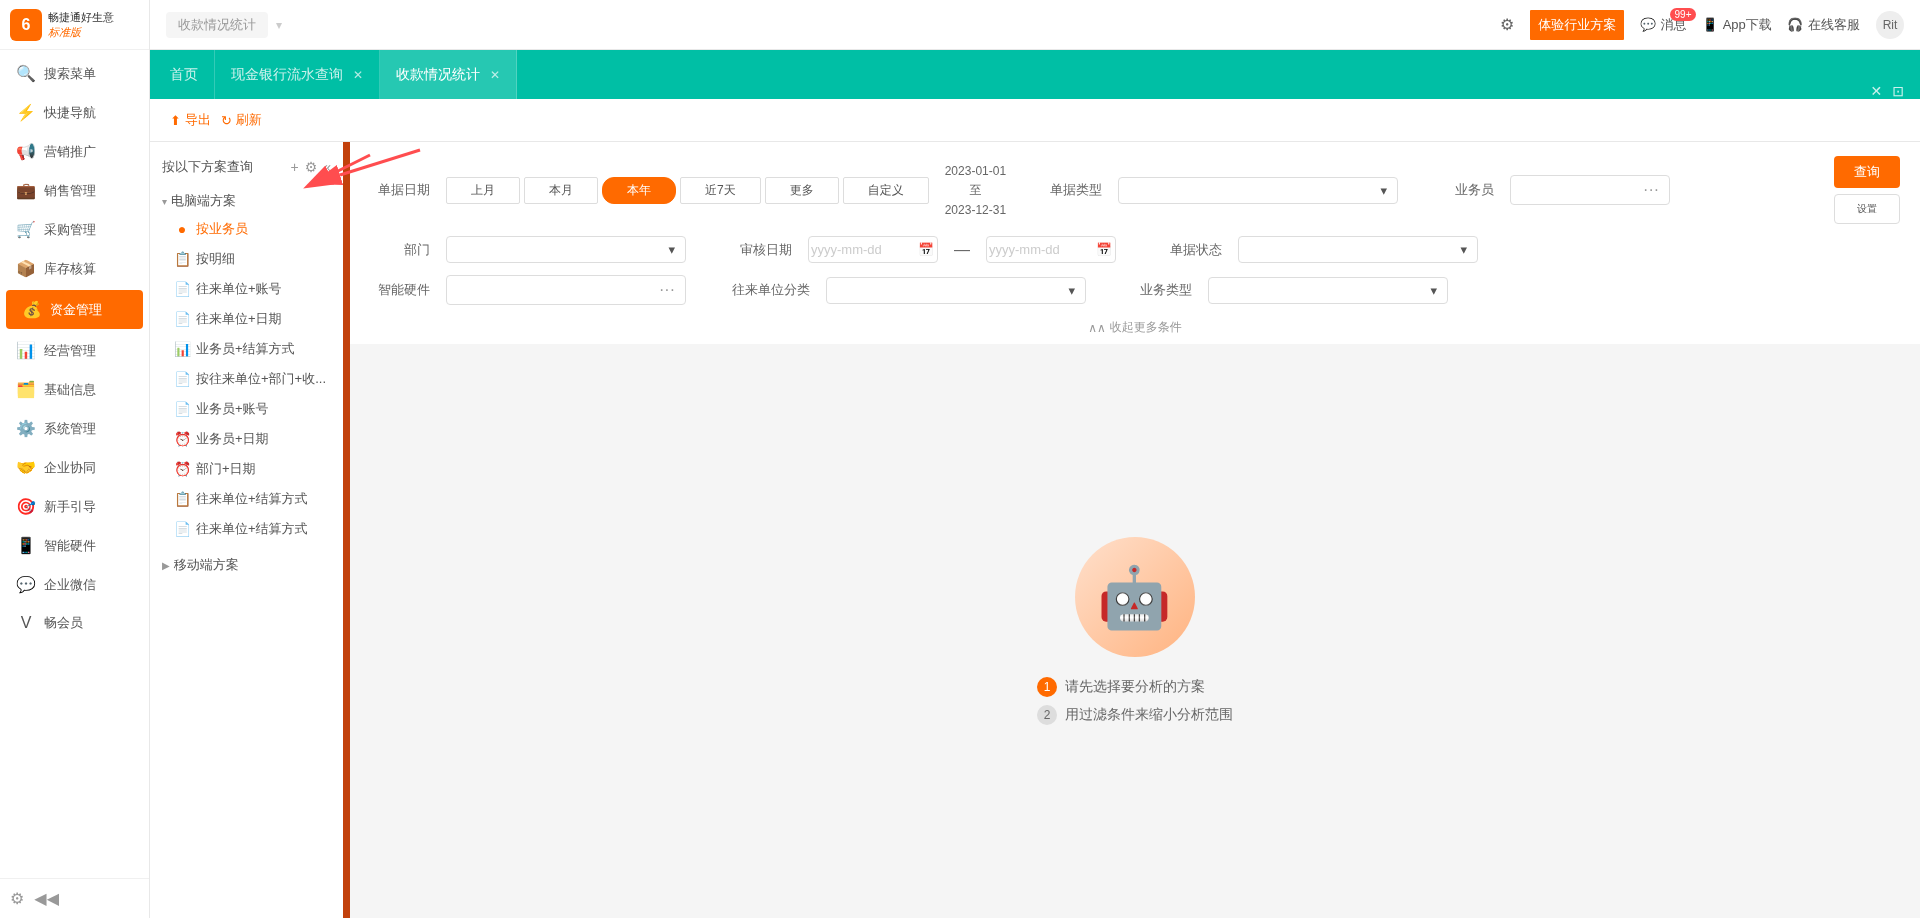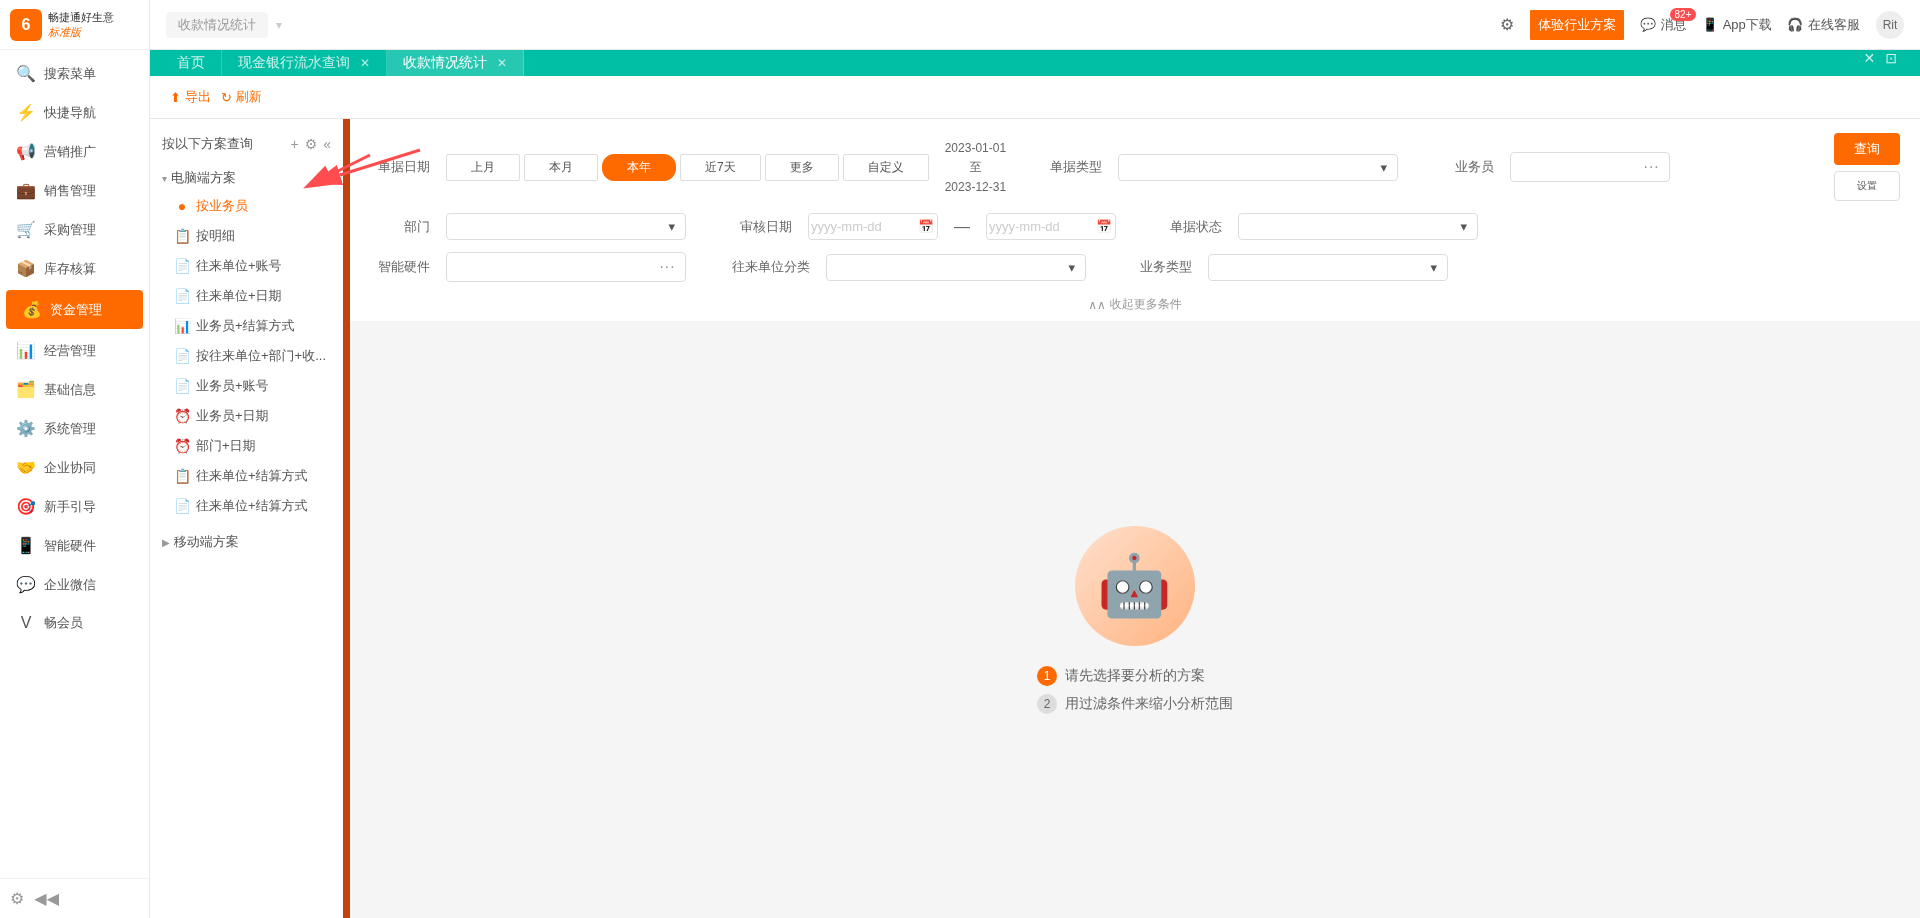--- a/index.html
+++ b/index.html
@@ -85,25 +85,25 @@
     }
     .gear-icon { color: #666; font-size: 16px; cursor: pointer; }
     .msg-area { display: flex; align-items: center; gap: 4px; color: #555; font-size: 13px; cursor: pointer; position: relative; }
     .badge { background: #ff4d4f; color: white; font-size: 10px; border-radius: 10px; padding: 1px 5px; position: absolute; top: -8px; right: -10px; }
     .app-download { display: flex; align-items: center; gap: 4px; color: #555; font-size: 13px; cursor: pointer; }
     .online-service { display: flex; align-items: center; gap: 4px; color: #555; font-size: 13px; cursor: pointer; }
     .user-avatar { width: 28px; height: 28px; background: #ddd; border-radius: 50%; }
 
     
     .tab-bar {
-      height: 26px;
+      height: 49px;
       background: #00bfa5;
       display: flex;
-      align-items: flex-start;
-      padding: 0 11px;
+      align-items: flex-end;
+      padding: 0 4px;
       position: relative;
     }
     .tab-item {
       display: flex; align-items: center;
       padding: 0 16px;
       height: 100%;
       cursor: pointer;
       color: rgba(255,255,255,0.8);
       font-size: 14px;
       gap: 6px;
@@ -360,21 +360,21 @@
     <div class="breadcrumb-area">
       <span class="breadcrumb-text">收款情况统计</span>
       <span class="breadcrumb-arrow">▾</span>
     </div>
     <div class="top-actions">
       <span class="gear-icon">⚙</span>
       <button class="demo-btn">体验行业方案</button>
       <div class="msg-area">
         <span>💬</span>
         <span>消息</span>
-        <span class="badge">82+</span>
+        <span class="badge">99+</span>
       </div>
       <div class="app-download">
         <span>📱</span>
         <span>App下载</span>
       </div>
       <div class="online-service">
         <span>🎧</span>
         <span>在线客服</span>
       </div>
       <div class="user-avatar" style="display:flex;align-items:center;justify-content:center;font-size:12px;color:#666;background:#eee;">

